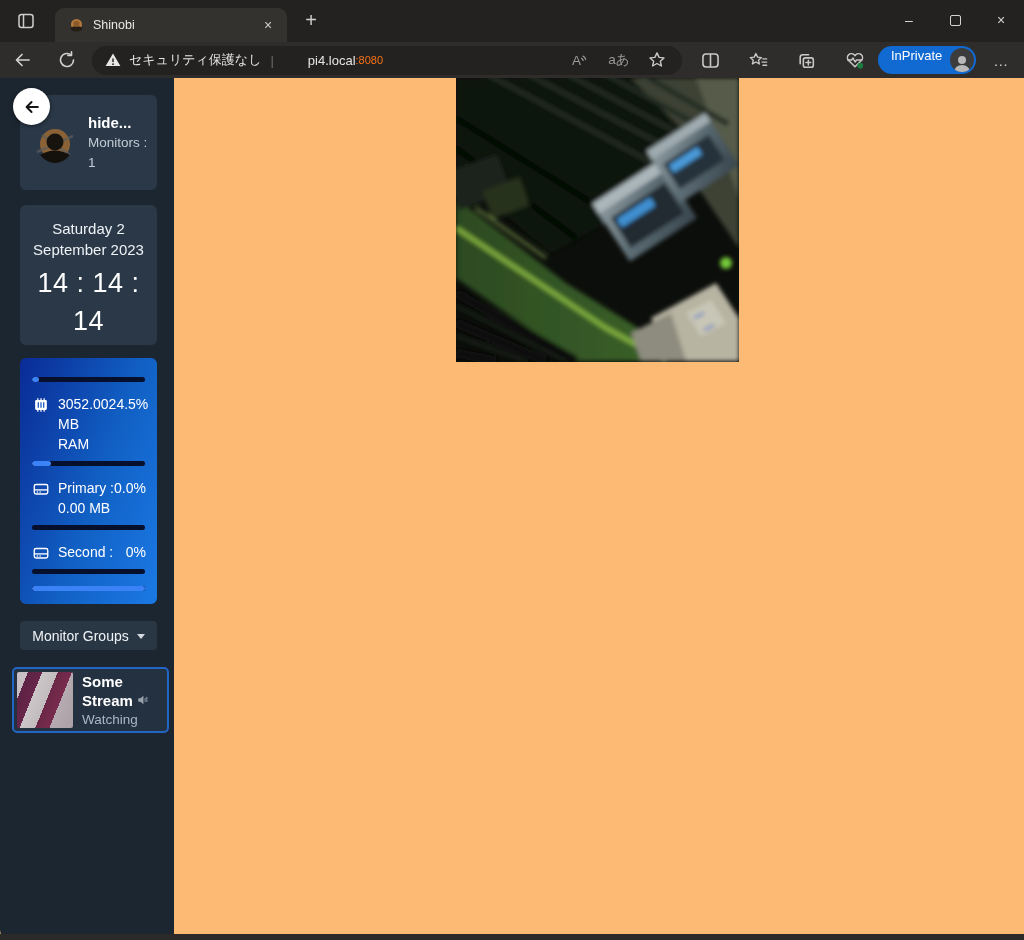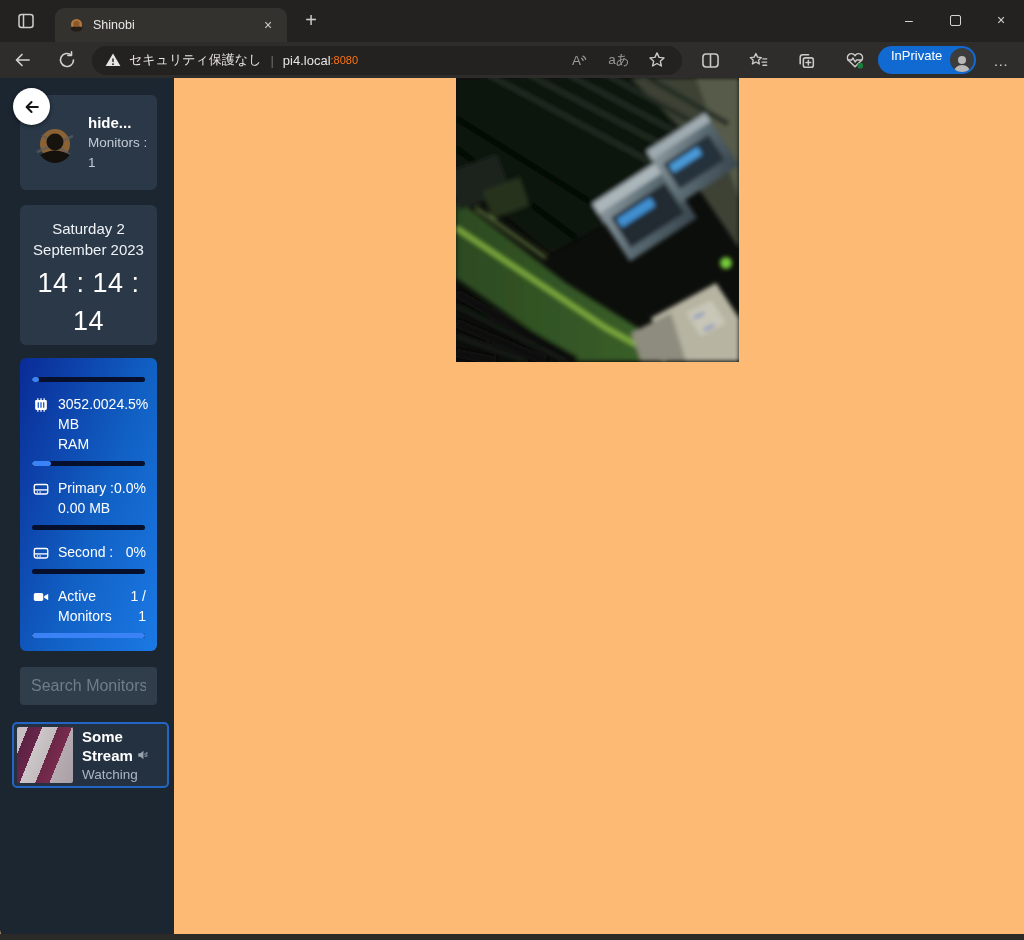--- a/index.html
+++ b/index.html
@@ -17,21 +17,21 @@
   .win-controls { position:absolute; right:0; top:0; height:40px; display:flex; align-items:center; }
   .win-btn { width:46px; height:40px; display:flex; align-items:center; justify-content:center; color:#d6d4d2; font-size:14px; }
   .max-glyph { width:11px; height:11px; border:1.3px solid #d6d4d2; border-radius:2px; }
 
   
   .toolbar { height:36px; background:#2f2d2b; display:flex; align-items:center; padding:0 10px; gap:4px; }
   .tb-icon { width:26px; height:26px; display:flex; align-items:center; justify-content:center; border-radius:5px; flex:0 0 auto; }
   .addr-pill { width:596px; height:29px; margin-left:8px; background:#242220; border-radius:15px; display:flex; align-items:center; padding:0 12px; }
   .addr-sec { color:#e7e5e3; font-size:13px; margin-left:7px; white-space:nowrap; }
   .addr-sep { color:#6e6c6a; margin:0 9px; font-size:13px; }
-  .addr-host { color:#e7e5e3; font-size:13px; }
+  .addr-host { color:#e7e5e3; font-size:13px;margin-left:25px; }
   .addr-port { color:#f97316; font-size:11px; }
   .addr-spacer { flex:1; }
   .inprivate { height:28px; background:#1169d2; border-radius:14px; display:flex; align-items:flex-start; padding:2px 2px 2px 13px; margin-left:6px; }
   .inprivate-label { color:#fff; font-size:13px; margin-right:8px; }
   .inprivate-avatar { width:24px; height:24px; border-radius:50%; background:#3c3c3c; overflow:hidden; display:flex; align-items:flex-end; justify-content:center; }
   .more-dots { color:#cfcdcb; font-size:15px; letter-spacing:1px; margin-left:8px; width:26px; text-align:center; }
 
   
   .content { display:flex; height:862px; background:#fdba74; }
   .sidebar { width:174px; background:#1c2631; position:relative; flex:0 0 auto; border-bottom-left-radius:10px; }
@@ -253,40 +253,31 @@
           <circle cx="6" cy="13.3" r="0.9" fill="#fff"></circle>
           <circle cx="9" cy="13.3" r="0.9" fill="#fff"></circle>
         </svg>
         <span class="stat-label">Second :</span>
         <span class="stat-value">0%</span>
       </div>
       <div class="stat-bar">
           <div class="stat-fill" style="width: 0%;"></div>
         </div>
 
-      <div class="stat-row">
-        <svg class="stat-icon" viewBox="0 0 20 20">
-          <rect x="2" y="5.5" width="10.5" height="9" rx="2" fill="#fff"></rect>
-          <path d="M13.5 9.2 L18 6.3 v7.4 L13.5 10.8 Z" fill="#fff"></path>
-        </svg>
-        <span class="stat-label">Active
-Monitors</span>
-        <span class="stat-value">1 /
-1</span>
-      </div>
       <div class="stat-bar">
           <div class="stat-fill" style="width: 100%;"></div>
         </div>
 
     </div>
 
-
-    <div class="search-box card" style="background:transparent">
-      <input type="text" placeholder="Search Monitors" style="">
-    </div>
+    <div class="groups-btn card" style="background:#293745">
+      <span>Monitor Groups</span>
+      <span class="caret-down"></span>
+    </div>
+
 
     <div class="monitor-item">
       <div class="mon-thumb"></div>
       <div class="mon-info">
         <div>
           <span class="mon-name">Some Stream</span><span class="mon-audio"><svg width="12" height="12" viewBox="0 0 14 14">
                 <path d="M1.5 5 v4 h2.6 L7.5 12 V2 L4.1 5 Z" fill="#9aa4ad"></path>
                 <path d="M9.5 5.2 v3.6 M11.5 4 v6" stroke="#9aa4ad" stroke-width="1.3" stroke-linecap="round" stroke-dasharray="1.4 1.6"></path>
               </svg></span>
         </div>

